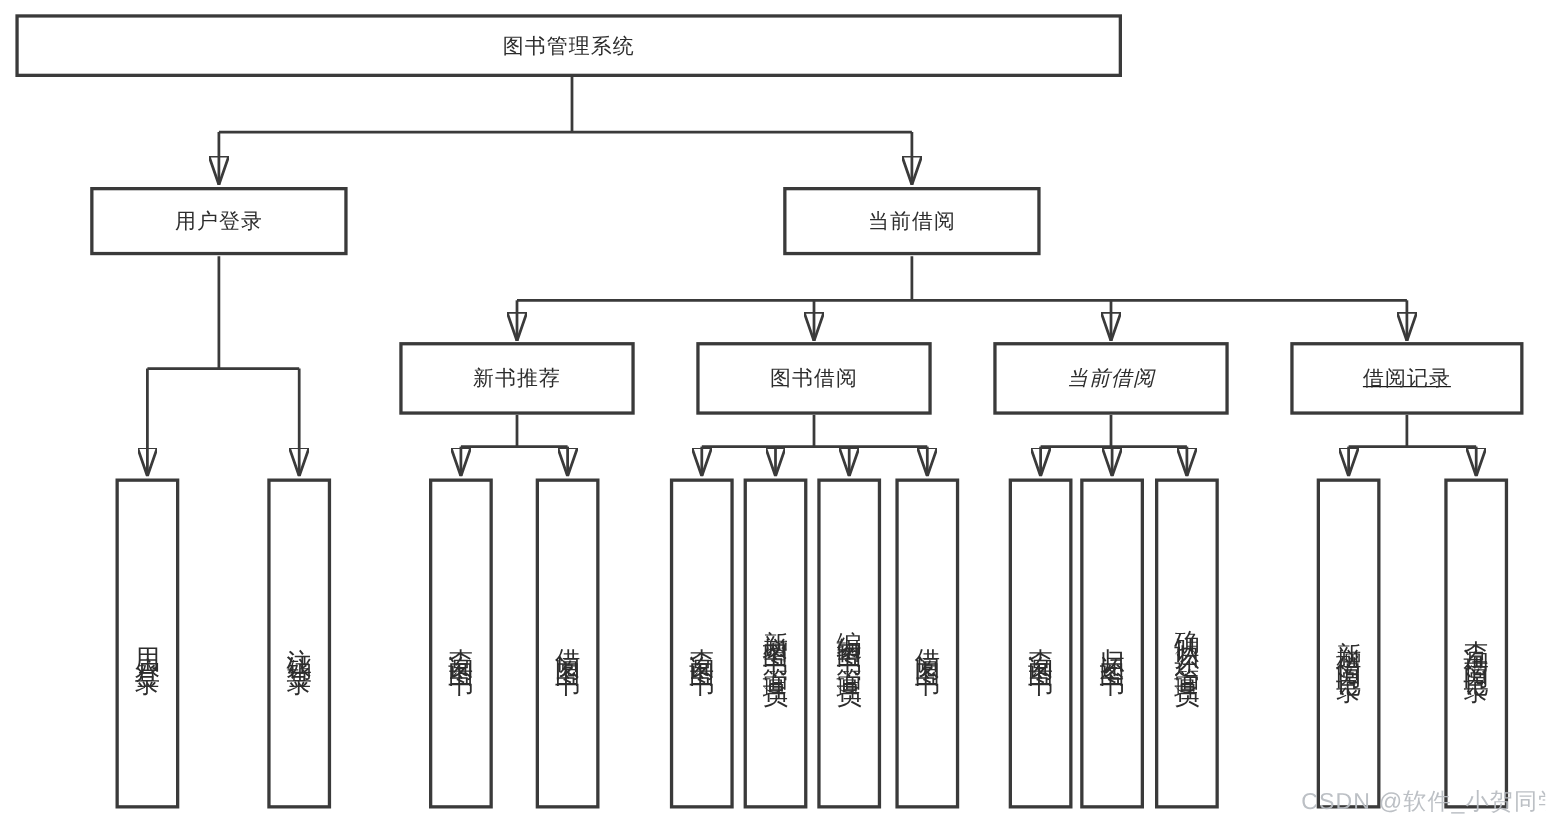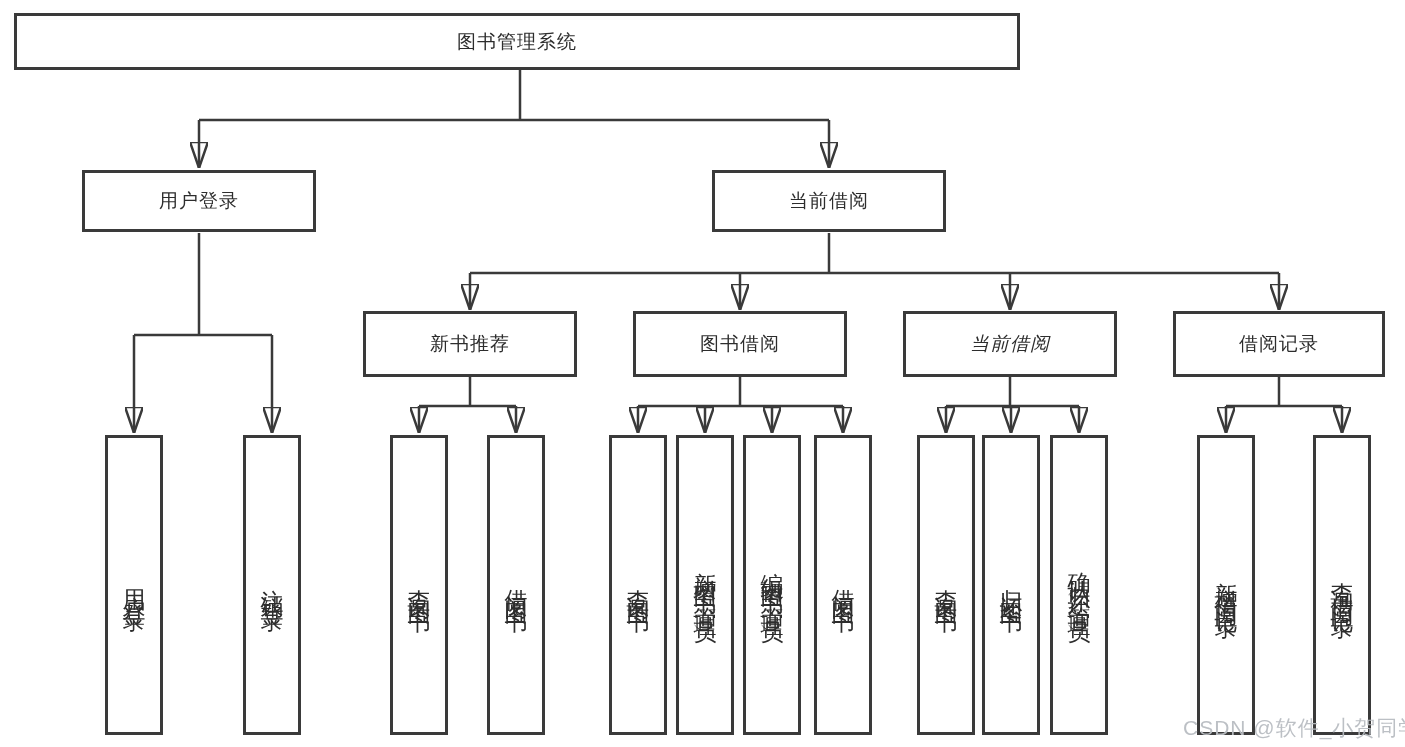--- a/index.html
+++ b/index.html
@@ -57,21 +57,21 @@
     color: #2d2d2d;
     line-height: 1;
     white-space: nowrap;
   }
   #root-box   { left: 14px;   top: 13px;  width: 1006px; height: 57px; }
   #box-user-login     { left: 82px;   top: 170px; width: 234px; height: 62px; }
   #box-book-mgmt      { left: 712px;  top: 170px; width: 234px; height: 62px; }
   #box-new-book-rec   { left: 363px;  top: 311px; width: 214px; height: 66px; }
   #box-book-borrow    { left: 633px;  top: 311px; width: 214px; height: 66px; }
   #box-current-borrow { left: 903px;  top: 311px; width: 214px; height: 66px; font-style: italic; }
-  #box-borrow-records { left: 1173px; top: 311px; width: 212px; height: 66px; }
+  #box-borrow-records { left: 1173px; top: 311px; width: 212px; height: 66px; text-decoration: underline; }
   #leaf-user-login  { left: 105px; }
   #leaf-logout      { left: 243px; }
   #leaf-rec-query   { left: 390px; }
   #leaf-rec-borrow  { left: 487px; }
   #leaf-bb-query    { left: 609px; }
   #leaf-bb-add      { left: 676px; }
   #leaf-bb-edit     { left: 743px; }
   #leaf-bb-borrow   { left: 814px; }
   #leaf-cb-query    { left: 917px; }
   #leaf-cb-return   { left: 982px; }

